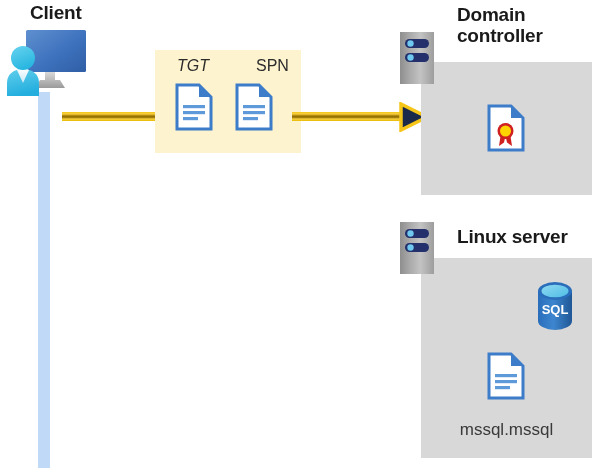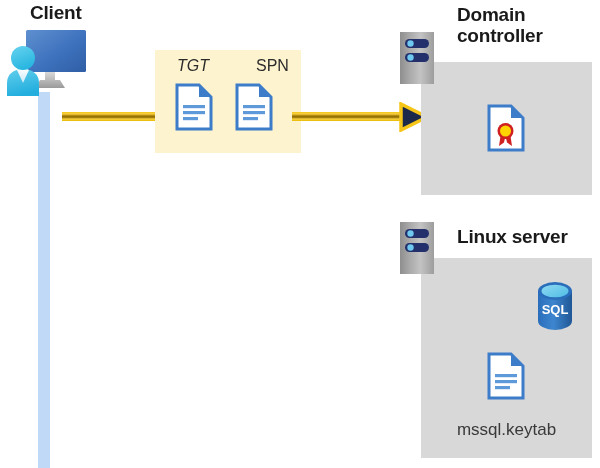--- a/index.html
+++ b/index.html
@@ -297,15 +297,15 @@
   <div class="abs" id="keytab-icon">
     <svg width="38" height="48" viewBox="0 0 38 48" xmlns="http://www.w3.org/2000/svg">
       <path d="M2 2 h22 l12 12 v32 H2 z" fill="#ffffff" stroke="#3d7cc9" stroke-width="3"></path>
       <path d="M24 2 l12 12 h-12 z" fill="#3d7cc9"></path>
       <rect x="8" y="22" width="22" height="3.2" fill="#5e9ada"></rect>
       <rect x="8" y="28" width="22" height="3.2" fill="#5e9ada"></rect>
       <rect x="8" y="34" width="15" height="3.2" fill="#5e9ada"></rect>
     </svg>
   </div>
 
-  <div class="abs" id="keytab-label">mssql.keytab</div>
+  <div class="abs" id="keytab-label">mssql.mssql</div>
 
 </div>
 
 </body></html>

